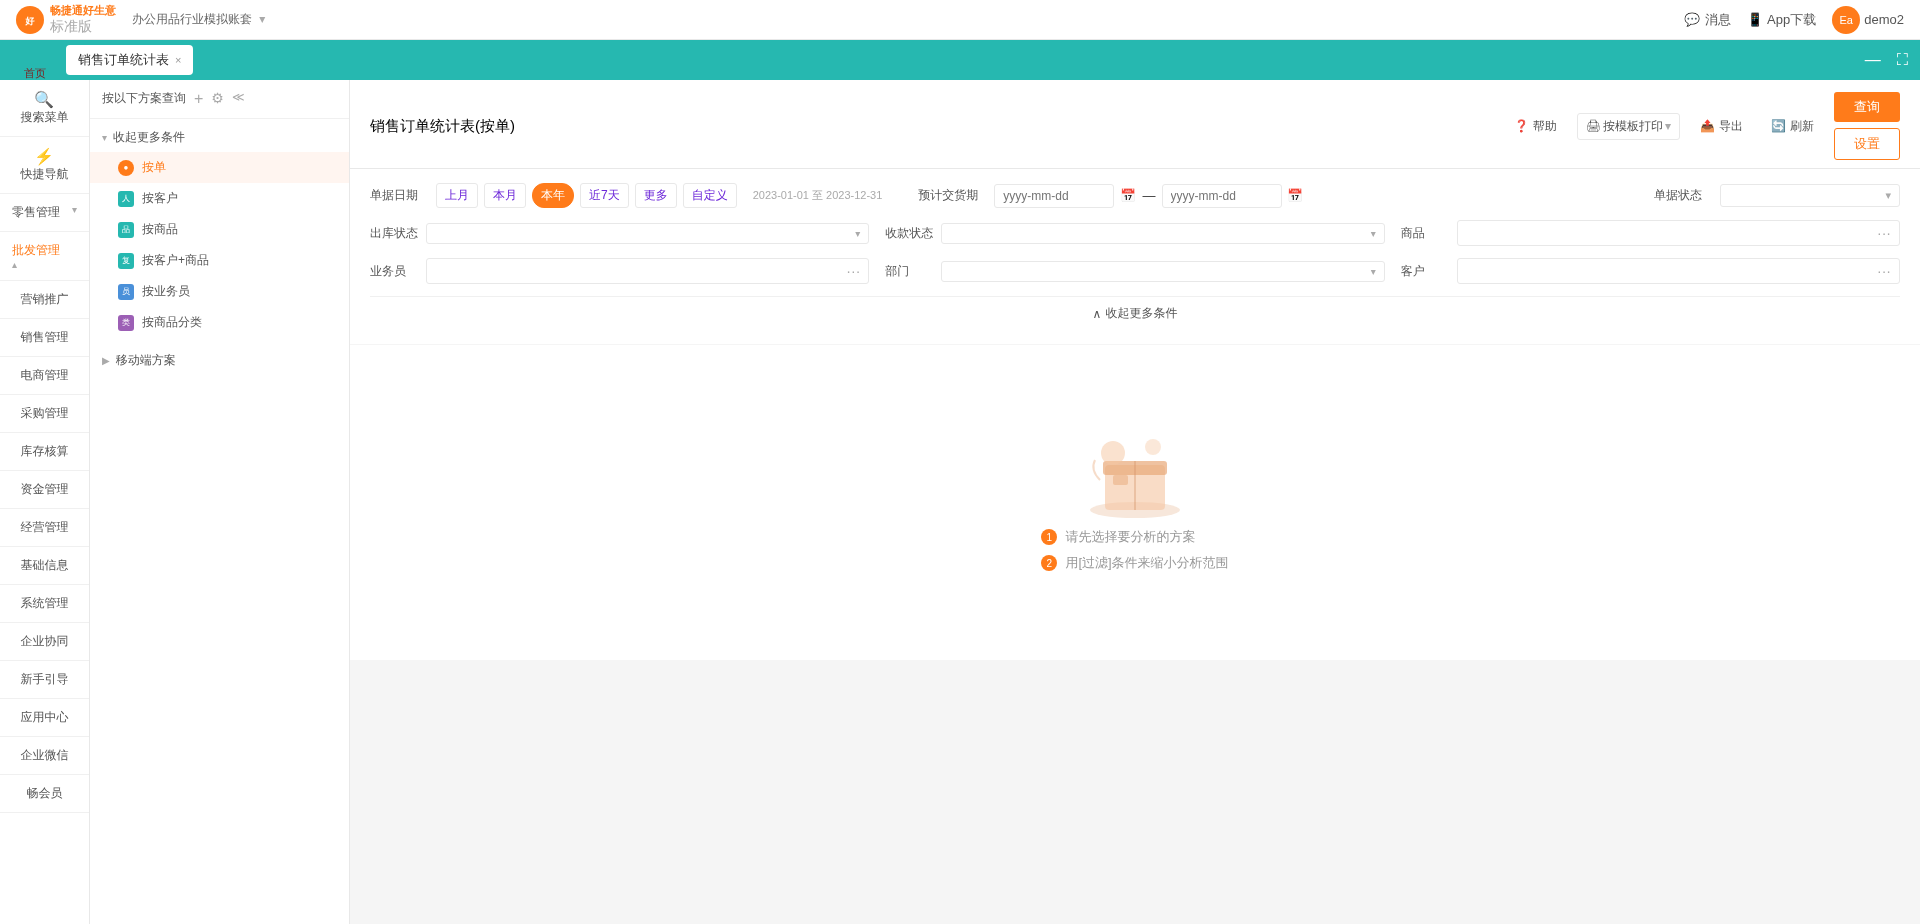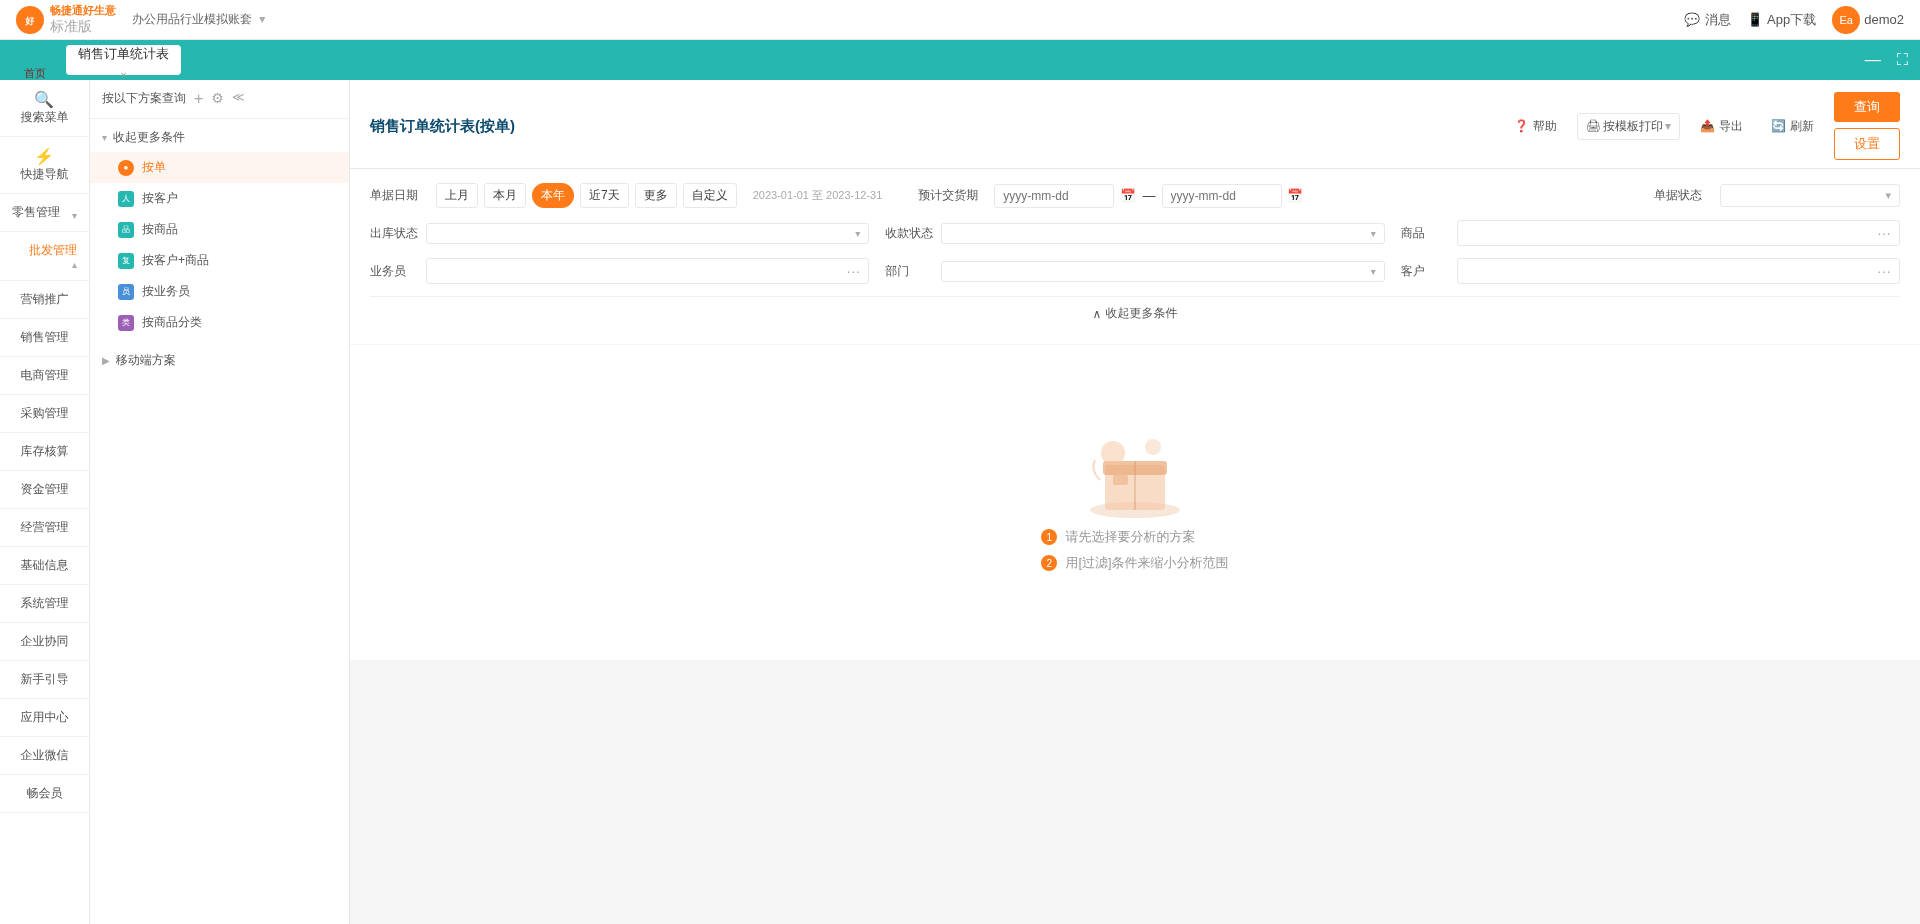--- a/index.html
+++ b/index.html
@@ -88,21 +88,20 @@
       padding: 0 12px;
       background: white;
       color: #333;
       border: none;
       cursor: pointer;
       font-size: 13px;
       border-radius: 4px;
       display: flex;
       align-items: center;
       gap: 6px;
-      flex-direction: column;
     }
     .tab-close { color: #999; font-size: 11px; cursor: pointer; }
     .tab-bar-right {
       margin-left: auto;
       display: flex;
       gap: 8px;
     }
     .tab-icon-btn {
       color: white;
       background: none;
@@ -129,21 +128,21 @@
       padding: 10px 8px;
       text-align: center;
       cursor: pointer;
       font-size: 12px;
       color: #555;
       border-bottom: 1px solid #f0f0f0;
       position: relative;
     }
     .sidebar-item.has-sub {
       display: flex;
-      align-items: flex-end;
+      align-items: flex-start;
       justify-content: space-between;
       padding: 10px 12px;
     }
     .sidebar-item .arrow { font-size: 10px; color: #aaa; }
     .sidebar-item.active { color: #ff7b1a; flex-direction: column; }
     .sidebar-search {
       padding: 10px 8px;
       text-align: center;
       cursor: pointer;
       font-size: 12px;
@@ -246,22 +245,22 @@
       border-bottom: 1px solid #e8e8e8;
     }
     .page-title-row {
       display: flex;
       align-items: center;
       justify-content: space-between;
       margin-bottom: 8px;
     }
     .page-title {
       font-size: 16px;
-      font-weight: bold;
-      color: #0c4a6e;
+      font-weight: normal;
+      color: #000000;
     }
     .page-actions {
       display: flex;
       align-items: center;
       gap: 12px;
     }
     .page-action-btn {
       display: flex;
       align-items: center;
       gap: 4px;
@@ -294,21 +293,21 @@
       display: flex;
       align-items: center;
       gap: 6px;
     }
     .date-btn {
       padding: 3px 8px;
       border: 1px solid #e8e8e8;
       border-radius: 3px;
       font-size: 12px;
       cursor: pointer;
-      color: #404040;
+      color: #6d28d9;
       background: #fff;
     }
     .date-btn.active {
       background: #ff7b1a;
       color: white;
       border-color: #ff7b1a;
       border-radius: 12px;
     }
     .date-range {
       font-size: 11px;

